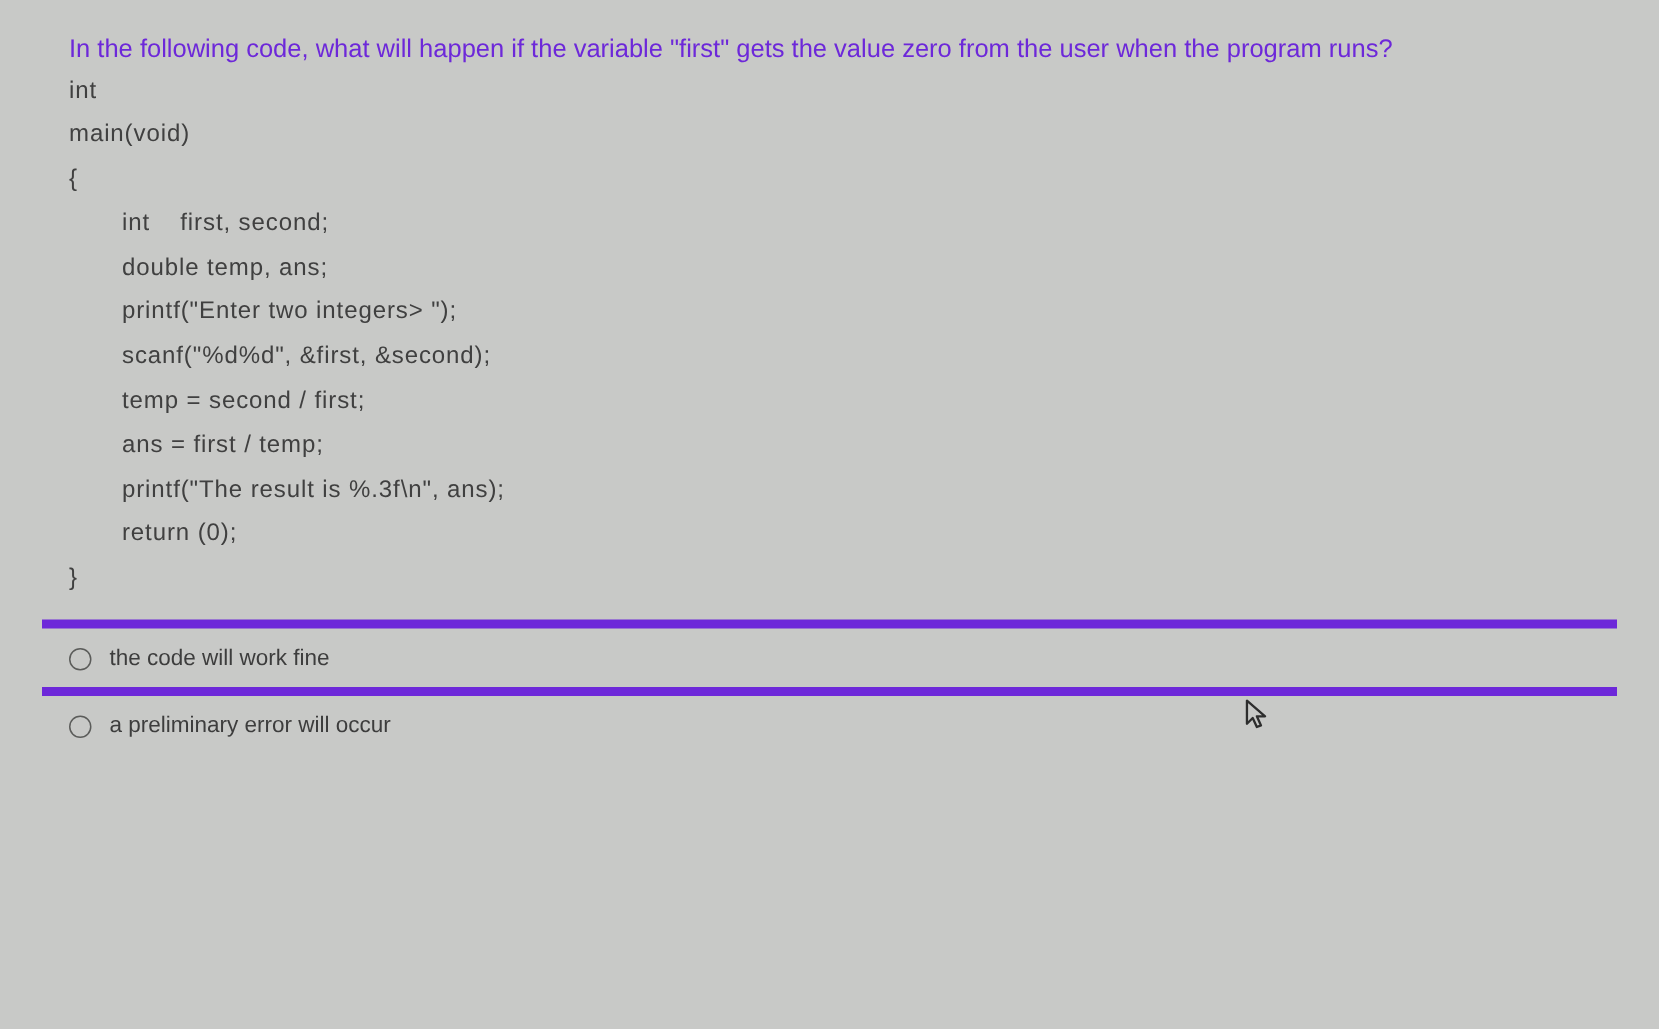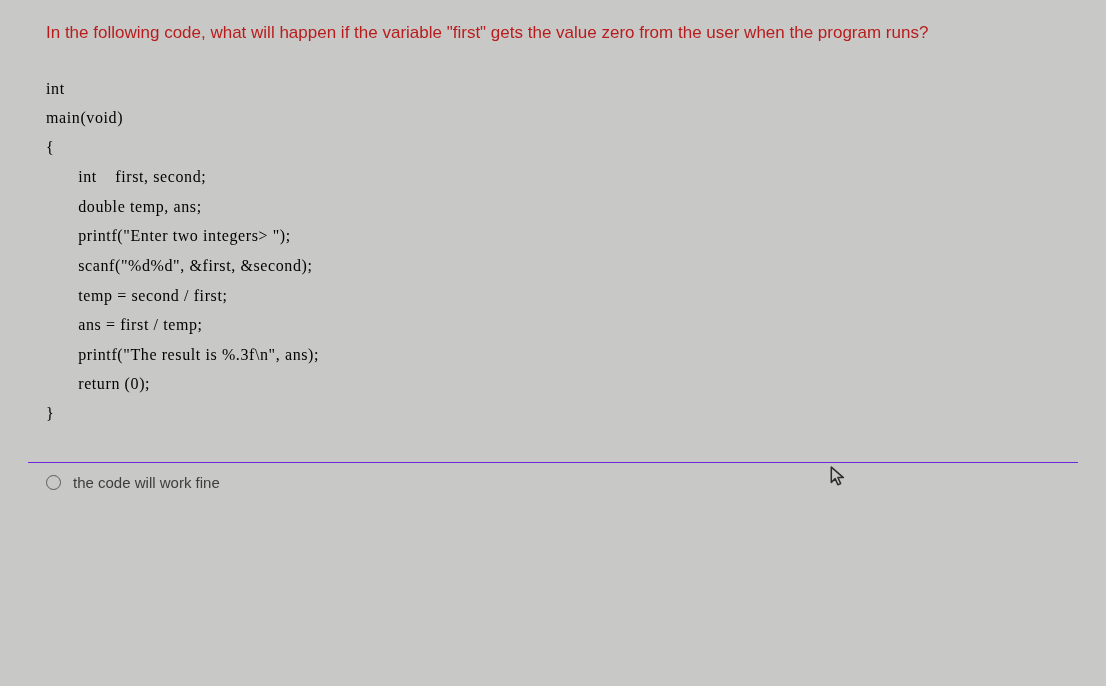--- a/index.html
+++ b/index.html
@@ -11,40 +11,39 @@
     width: 1106px;
     height: 686px;
     overflow: hidden;
     position: relative;
   }
   .question-container {
     padding: 20px 28px 10px 46px;
   }
   .question-text {
     font-size: 17px;
-    color: #b91c1c;
+    color: #6d28d9;
     line-height: 1.5;
-    margin-bottom: 28px;
   }
   .code-block {
-    font-family: Liberation Serif, serif;
+    font-family: Liberation Sans, sans-serif;
     font-size: 16px;
-    color: #000000;
+    color: #404040;
     line-height: 1.85;
     white-space: pre;
-    margin-bottom: 33px;
+    margin-bottom: 12px;
     letter-spacing: 0.6px;
   }
   .options {
     margin-left: -18px;
   }
   .option-row {
     display: flex;
-    align-items: center;
-    border-top: 1px solid #6d28d9;
+    align-items: flex-end;
+    border-top: 6px solid #6d28d9;
     padding: 11px 0 11px 18px;
   }
   .option-row:last-child {
     padding-bottom: 6px;
   }
   .radio {
     width: 15px;
     height: 15px;
     border: 1.5px solid #5b5c5a;
     border-radius: 50%;
@@ -82,18 +81,22 @@
 <span>       ans = first / temp;</span>
 <span>       printf("The result is %.3f\n", ans);</span>
 <span>       return (0);</span>
 <span>}</span></div>
 
   <div class="options">
     <div class="option-row">
       <span class="radio"></span>
       <span class="option-label">the code will work fine</span>
     </div>
+    <div class="option-row">
+      <span class="radio"></span>
+      <span class="option-label">a preliminary error will occur</span>
+    </div>
   </div>
 </div>
 
 <svg class="cursor" viewBox="0 0 16 20">
   <path d="M1 1 L1 15 L4.5 11.5 L7 17 L9.5 16 L7 10.5 L12 10.5 Z" fill="none" stroke="#2d2d2d" stroke-width="1.4" stroke-linejoin="round"></path>
 </svg>
 
 </body></html>

